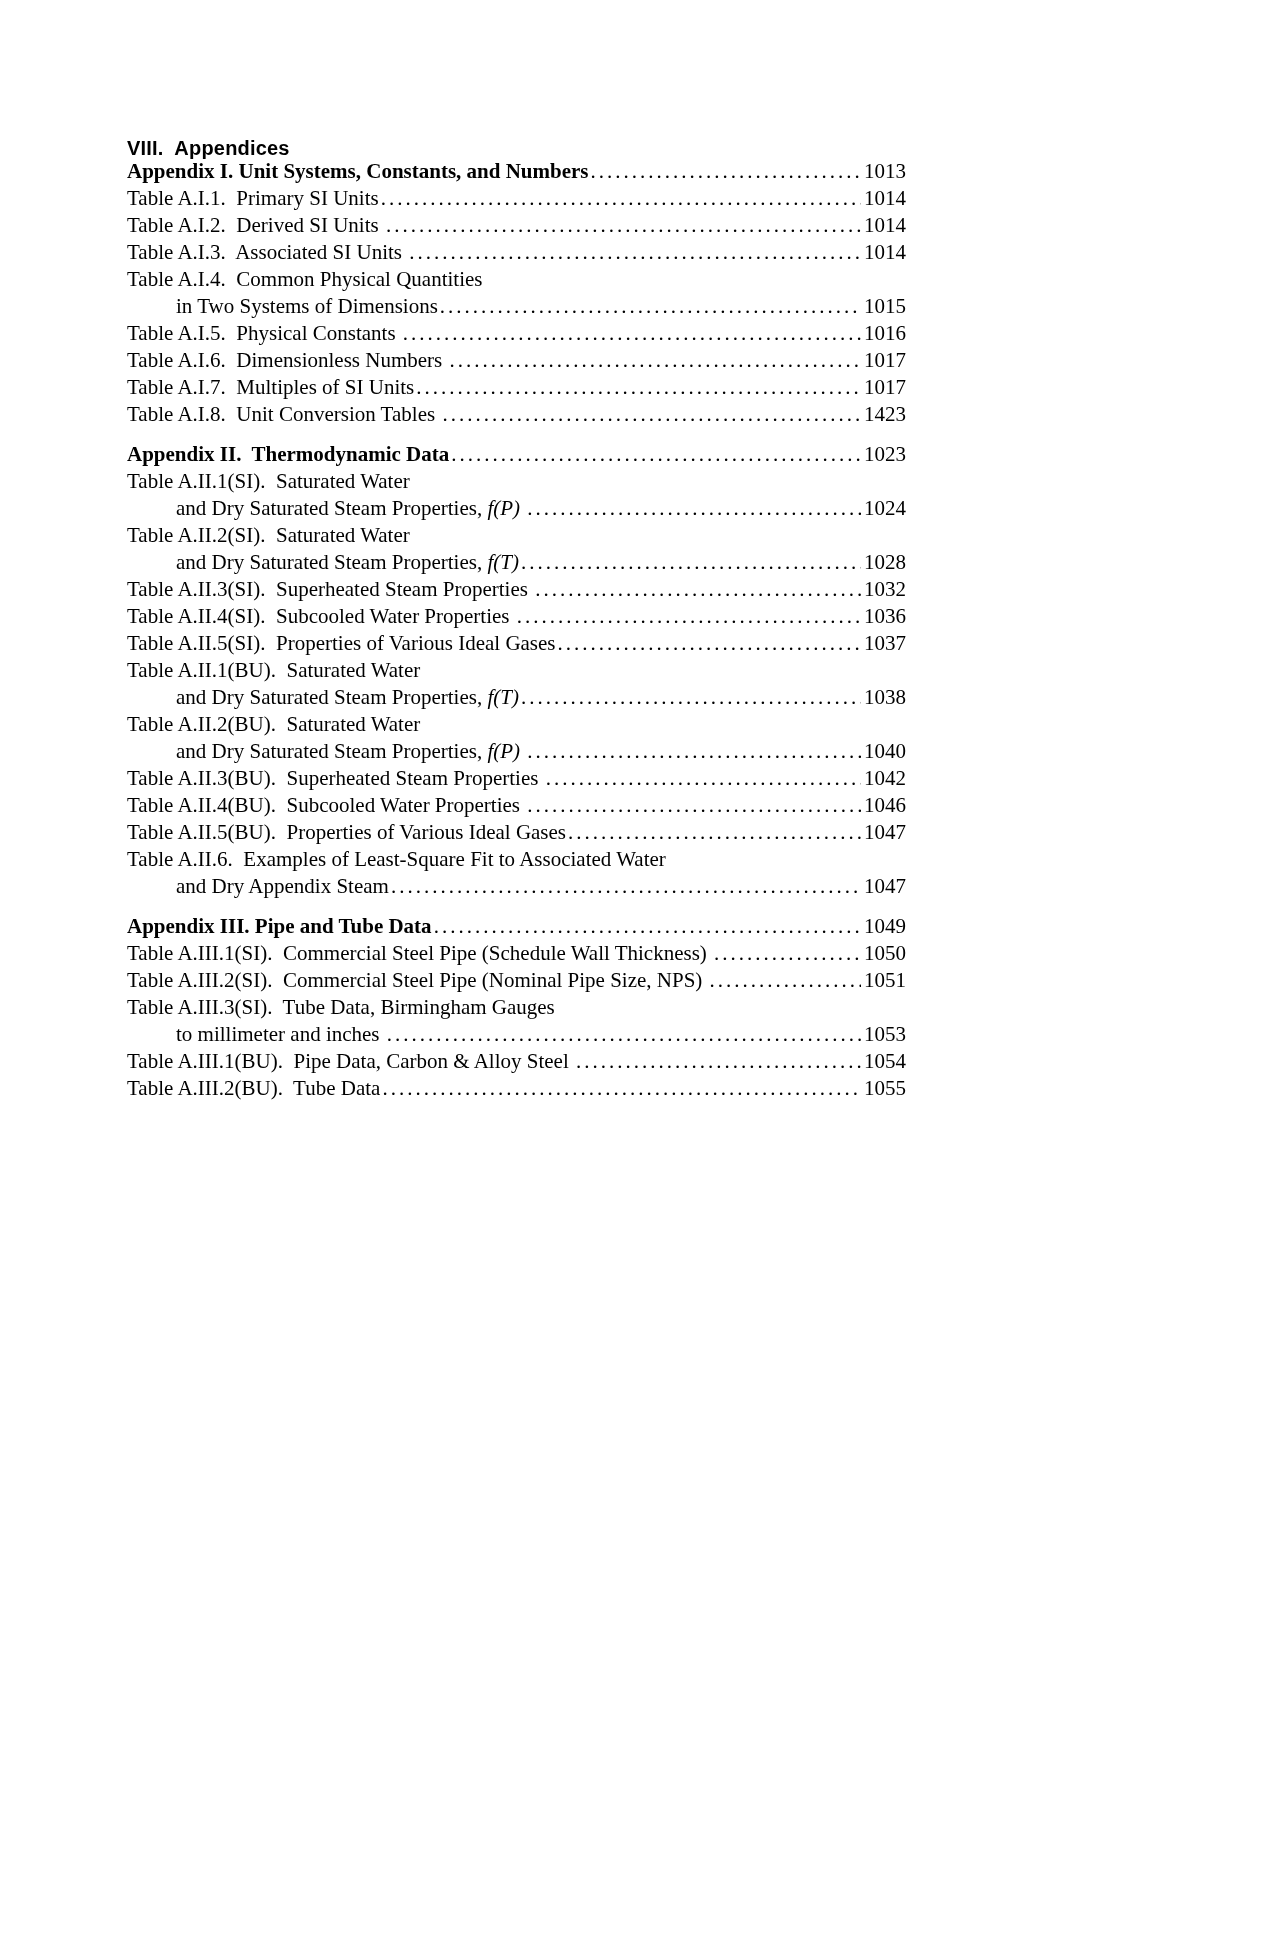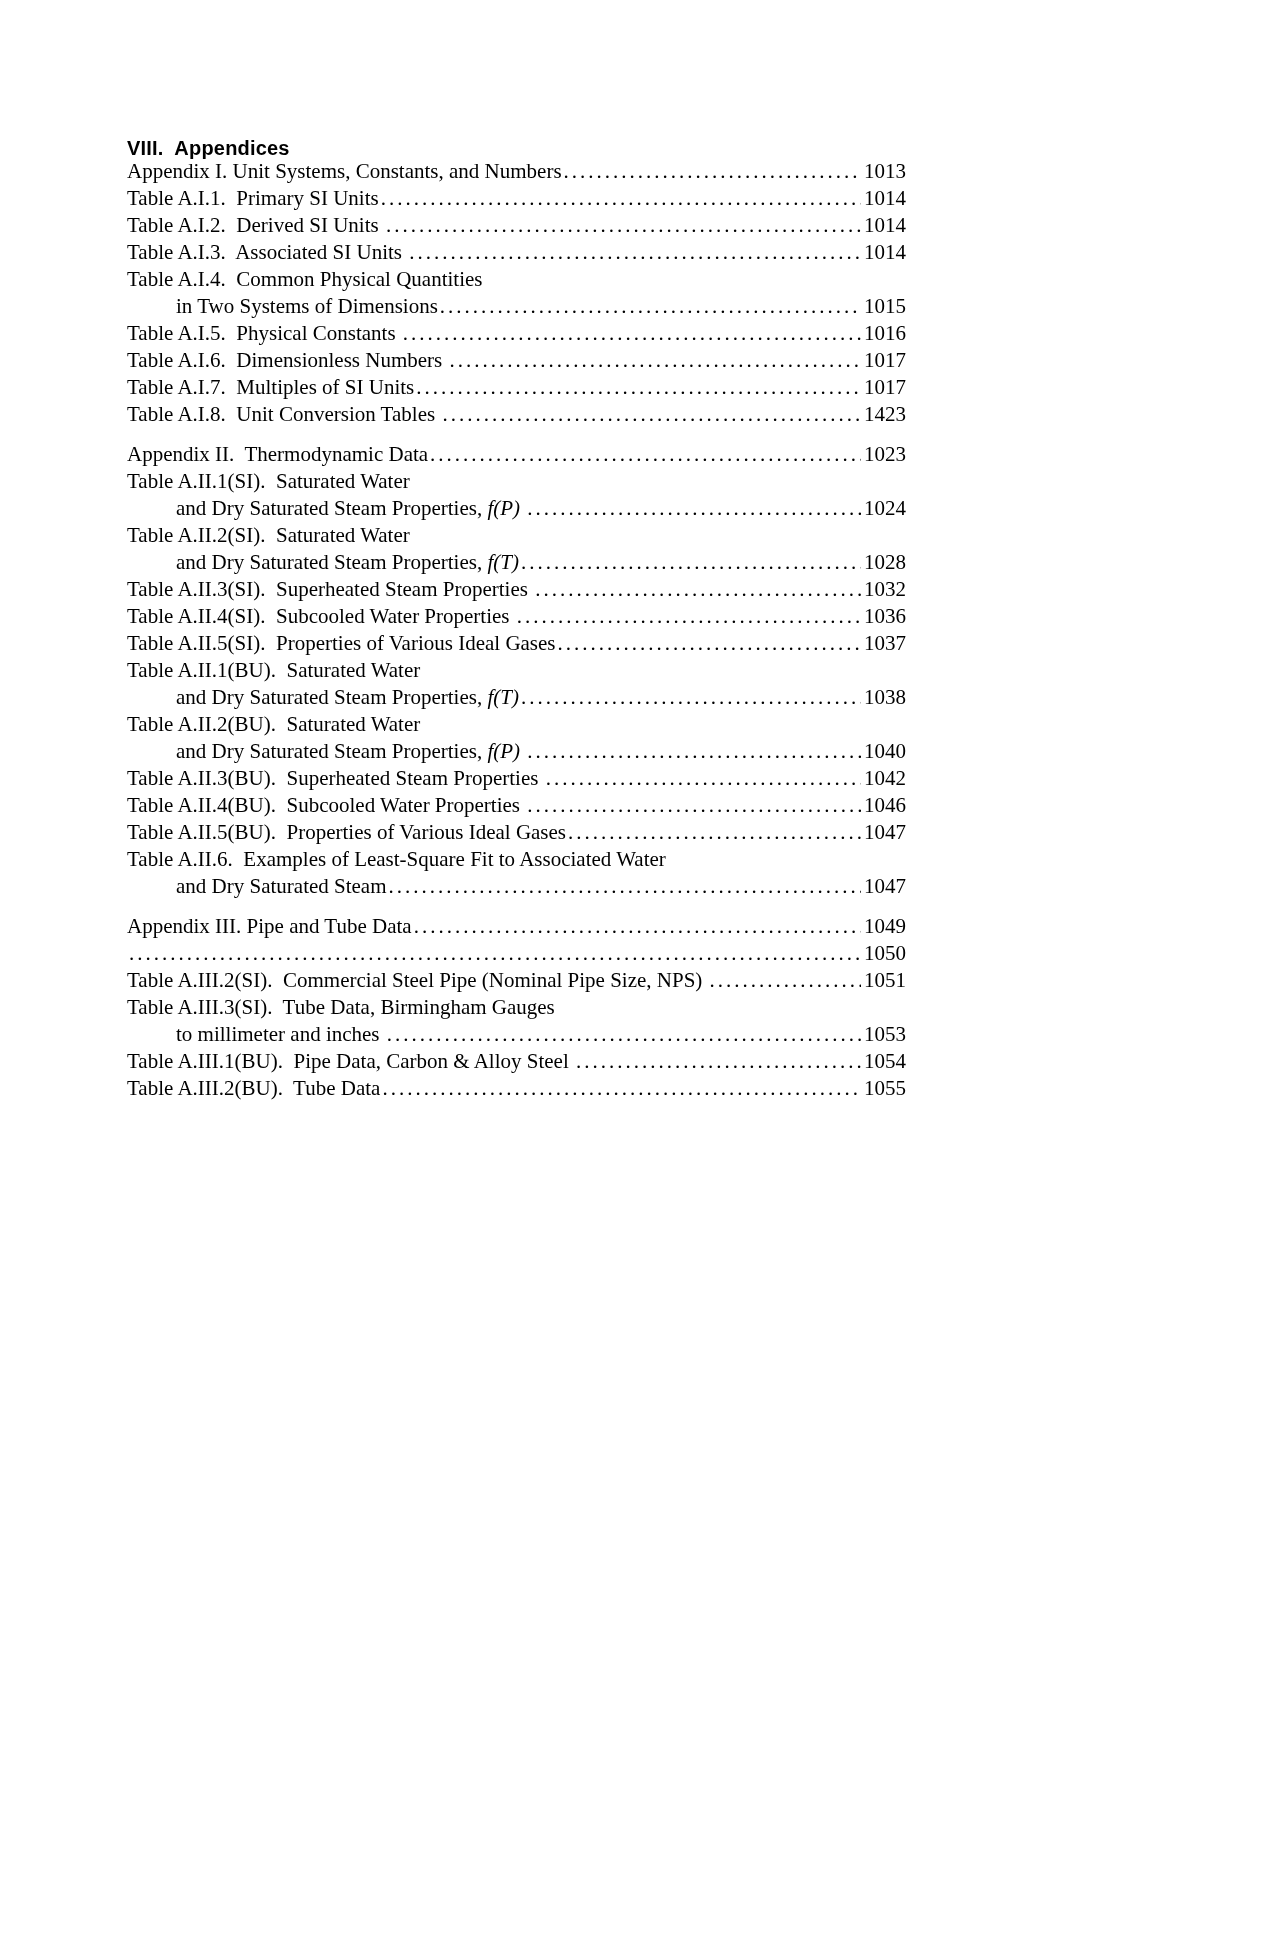--- a/index.html
+++ b/index.html
@@ -50,21 +50,21 @@
     margin-top: 13px;
   }
   .toc-row.indent {
     padding-left: 49px;
   }
   .toc-text {
     white-space: pre;
     flex: 0 0 auto;
   }
   .toc-row.bold .toc-text {
-    font-weight: normal;
+    font-weight: bold;
   }
   .leader {
     flex: 1 1 auto;
     overflow: hidden;
     white-space: nowrap;
     min-width: 10px;
     margin: 0 3px 0 2px;
   }
   .leader::after {
     content: "..........................................................................................................................................................................";
@@ -195,30 +195,31 @@
       </div>
       <div class="toc-row">
         <span class="toc-text"><span>Table A.II.5(BU).  Properties of Various Ideal Gases</span></span>
         <span class="leader"></span>
         <span class="toc-page">1047</span>
       </div>
       <div class="toc-row">
         <span class="toc-text"><span>Table A.II.6.  Examples of Least-Square Fit to Associated Water</span></span>
       </div>
       <div class="toc-row indent">
-        <span class="toc-text"><span>and Dry Saturated Steam</span></span>
+        <span class="toc-text"><span>and Dry Appendix Steam</span></span>
         <span class="leader"></span>
         <span class="toc-page">1047</span>
       </div>
       <div class="toc-row bold gap">
         <span class="toc-text"><span>Appendix III. Pipe and Tube Data</span></span>
         <span class="leader"></span>
         <span class="toc-page">1049</span>
       </div>
       <div class="toc-row">
+        <span class="toc-text"><span>Table A.III.1(SI).  Commercial Steel Pipe (Schedule Wall Thickness) </span></span>
         <span class="leader"></span>
         <span class="toc-page">1050</span>
       </div>
       <div class="toc-row">
         <span class="toc-text"><span>Table A.III.2(SI).  Commercial Steel Pipe (Nominal Pipe Size, NPS) </span></span>
         <span class="leader"></span>
         <span class="toc-page">1051</span>
       </div>
       <div class="toc-row">
         <span class="toc-text"><span>Table A.III.3(SI).  Tube Data, Birmingham Gauges</span></span>

